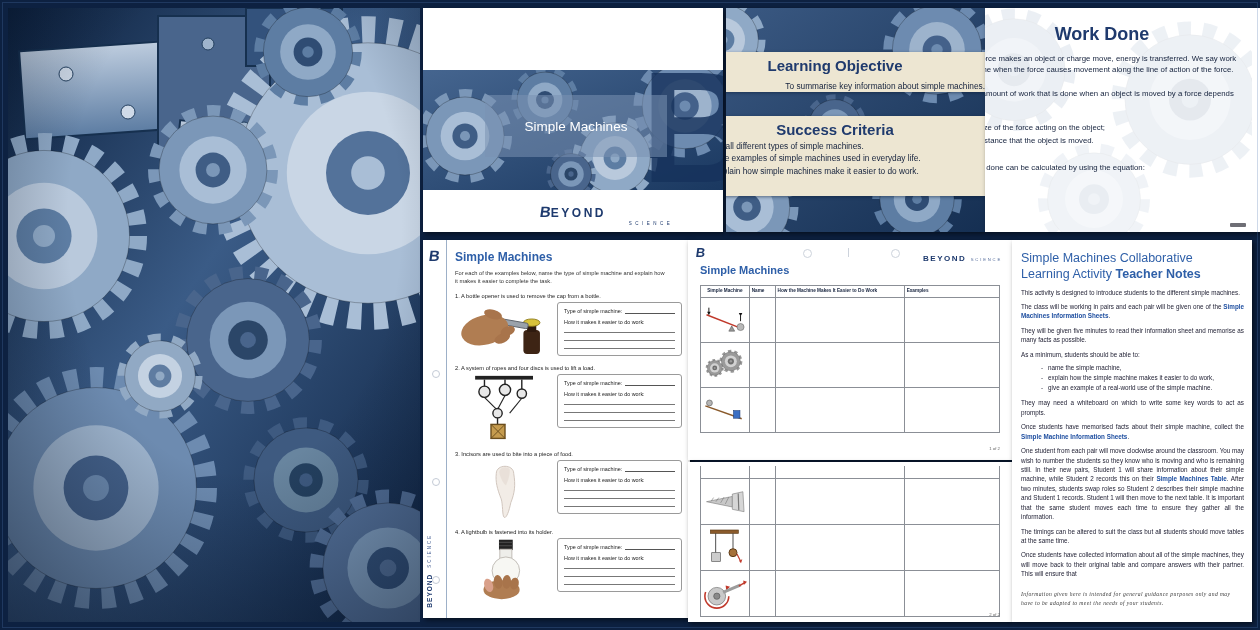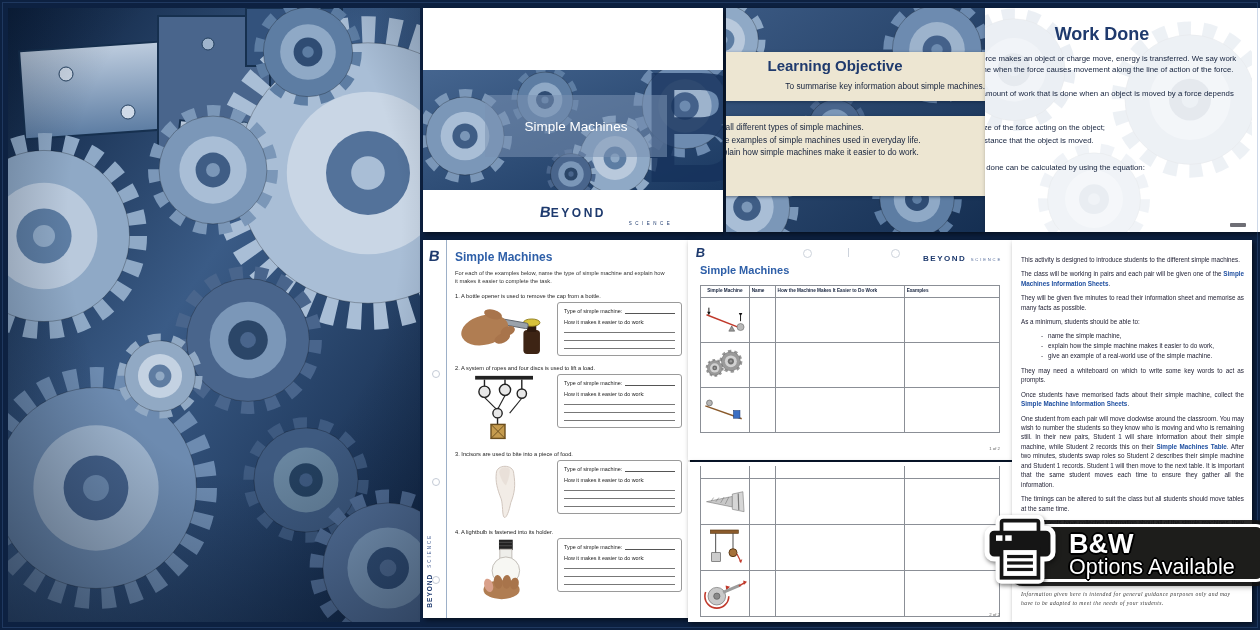--- a/index.html
+++ b/index.html
@@ -25,21 +25,21 @@
   .title-overlay .t2 { font-size:14.5px; font-weight:bold; line-height:1.2; padding:0 12px; }
   .brand { position:absolute; color:#1e3a6e; }
   .brand-center { left:0; right:0; top:195px; text-align:center; }
   .brand-b { font-weight:800; font-size:15px; transform:skewX(-8deg); display:inline-block; }
   .brand-word { font-weight:bold; font-size:12px; letter-spacing:2.5px; border-bottom:1.5px solid #1e3a6e; padding-bottom:14px; }
   .brand-sub { display:block; font-size:4.5px; letter-spacing:3.5px; margin-left:52%; color:#1e3a6e; }
 
   
   .slide-objective { left:726px; top:8px; width:259px; height:224px; }
   .cream { position:absolute; left:0; width:300px; background:#ede6d2; box-shadow:0 1px 3px rgba(10,25,50,.5); }
-  .band1 { top:44px; height:49px; }
+  .band1 { top:44px; height:40px; }
   .band2 { top:108px; height:80px; }
   .slide-h { text-align:center; font-weight:bold; color:#1f3a6d; font-size:15px; margin-top:5px; }
   .lo-body { text-align:right; font-size:8.3px; color:#14213c; margin-top:7px; }
   .sc-line { font-size:8.3px; color:#14213c; padding-left:18px; margin-top:2.6px; }
   .band2 .sc-line:first-of-type { margin-top:6px; }
 
   
   .slide-workdone { left:985px; top:8px; width:303px; height:224px; }
   .wd-title { text-align:center; font-weight:bold; color:#1f3a6d; font-size:18px; margin-top:16px; position:relative; }
   .wd-p, .wd-b { position:relative; font-size:7.8px; color:#14213c; line-height:11px; padding:0 13px 0 14px; }
@@ -287,20 +287,21 @@
             <circle cx="150" cy="118" r="16.24" fill="#7b97b8"></circle>
             <circle cx="150" cy="118" r="8.4" fill="#2b4668"></circle>
             <circle cx="150" cy="118" r="3.36" fill="#49658c"></circle>
           </g>
       </svg>
       <div class="cream band1">
         <div class="slide-h">Learning Objective</div>
         <div class="lo-body">To summarise key information about simple machines.</div>
       </div>
       <div class="cream band2">
+        <div class="slide-h">Success Criteria</div>
         <div class="sc-line">To recall different types of simple machines.</div>
         <div class="sc-line">To give examples of simple machines used in everyday life.</div>
         <div class="sc-line">To explain how simple machines make it easier to do work.</div>
       </div>
     </div>
   </div>
 
   <div class="slide crop slide-workdone">
     <div class="inner" style="width:300px; left:-33px;">
       <svg id="wd-art" class="fill-abs" viewBox="0 0 300 225" preserveAspectRatio="none" style="opacity:.13">
@@ -586,53 +587,33 @@
         <div class="t-cell c2"></div>
         <div class="t-cell c3"></div>
         <div class="t-cell c4"></div>
       </div>
     </div>
     <div class="page-num">2 of 2</div>
   </div>
 
   <div class="page tn">
     <div class="tn-pad">
+      <h1 class="tn-title"><span>Simple Machines Collaborative Learning Activity </span><b>Teacher Notes</b></h1>
       <p class="tn-p"><span>This activity is designed to introduce students to the different simple machines.</span></p>
       <p class="tn-p"><span>The class will be working in pairs and each pair will be given one of the </span><span class="tn-link">Simple Machines Information Sheets</span><span>.</span></p>
       <p class="tn-p"><span>They will be given five minutes to read their information sheet and memorise as many facts as possible.</span></p>
       <p class="tn-p"><span>As a minimum, students should be able to:</span></p>
       <ul class="tn-ul">
         <li>name the simple machine,</li>
         <li>explain how the simple machine makes it easier to do work,</li>
         <li>give an example of a real-world use of the simple machine.</li>
       </ul>
       <p class="tn-p"><span>They may need a whiteboard on which to write some key words to act as prompts.</span></p>
       <p class="tn-p"><span>Once students have memorised facts about their simple machine, collect the </span><span class="tn-link">Simple Machine Information Sheets</span><span>.</span></p>
       <p class="tn-p"><span>One student from each pair will move clockwise around the classroom. You may wish to number the students so they know who is moving and who is remaining still. In their new pairs, Student 1 will share information about their simple machine, while Student 2 records this on their </span><span class="tn-link">Simple Machines Table</span><span>. After two minutes, students swap roles so Student 2 describes their simple machine and Student 1 records. Student 1 will then move to the next table. It is important that the same student moves each time to ensure they gather all the information.</span></p>
       <p class="tn-p"><span>The timings can be altered to suit the class but all students should move tables at the same time.</span></p>
       <p class="tn-p"><span>Once students have collected information about all of the simple machines, they will move back to their original table and compare answers with their partner. This will ensure that</span></p>
     </div>
     <div class="tn-footer">Information given here is intended for general guidance purposes only and may have to be adapted to meet the needs of your students.</div>
   </div>
 
-  <div class="badge">
-    <div class="badge-rect">
-      <div class="badge-l1">B&amp;W</div>
-      <div class="badge-l2">Options Available</div>
-    </div>
-    <svg class="printer" viewBox="0 0 80 78">
-      <g fill="#fff" stroke="#fff" stroke-width="13" stroke-linejoin="round">
-        <rect x="20" y="6" width="40" height="14" rx="2"></rect>
-        <rect x="8" y="18" width="64" height="26" rx="4"></rect>
-        <rect x="20" y="36" width="40" height="32"></rect>
-      </g>
-      <rect x="20" y="6" width="40" height="14" rx="2" fill="#fff" stroke="#151515" stroke-width="4"></rect>
-      <rect x="8" y="18" width="64" height="26" rx="4" fill="#151515" stroke="#151515" stroke-width="2"></rect>
-      <rect x="14" y="22" width="7" height="6" fill="#fff"></rect>
-      <rect x="24" y="22" width="7" height="6" fill="#fff"></rect>
-      <rect x="20" y="36" width="40" height="32" fill="#fff" stroke="#151515" stroke-width="4"></rect>
-      <line x1="26" y1="45" x2="54" y2="45" stroke="#151515" stroke-width="3.5"></line>
-      <line x1="26" y1="52" x2="54" y2="52" stroke="#151515" stroke-width="3.5"></line>
-      <line x1="26" y1="59" x2="54" y2="59" stroke="#151515" stroke-width="3.5"></line>
-    </svg>
-  </div>
 
 </div>
 
 </body></html>

